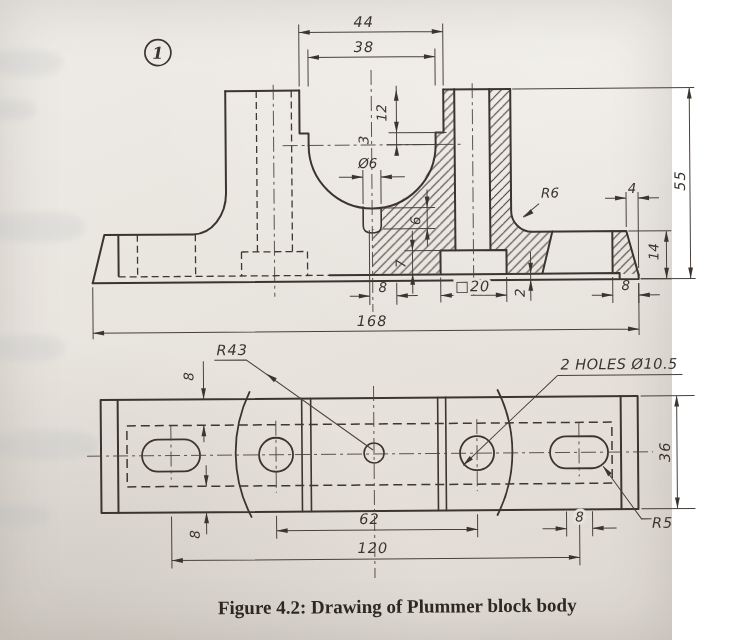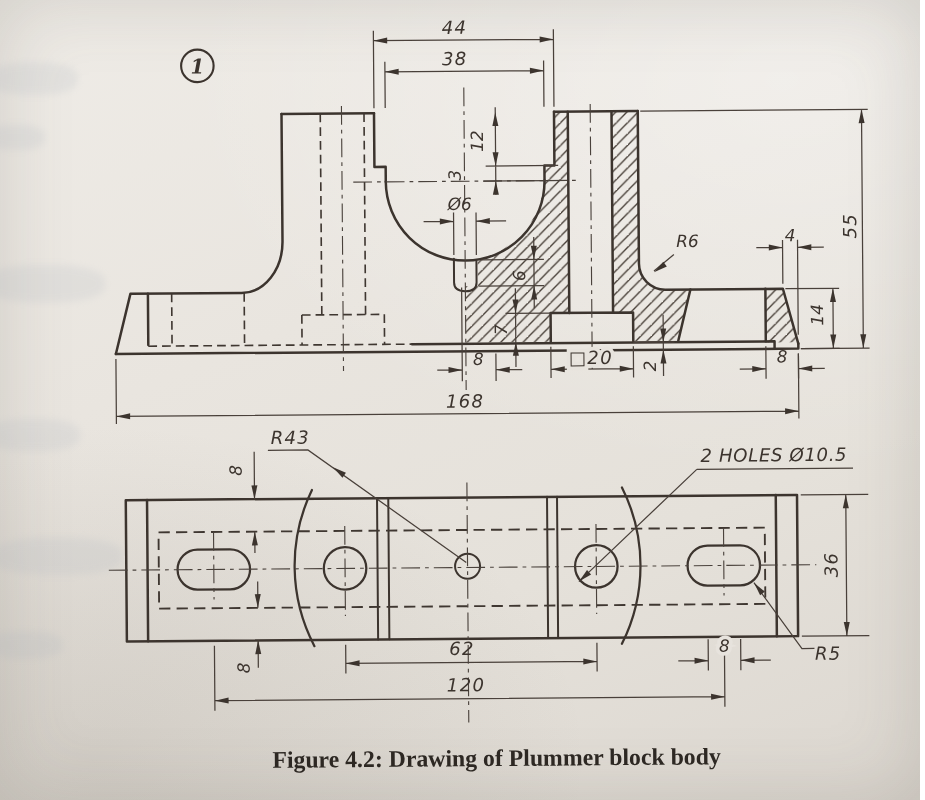--- a/index.html
+++ b/index.html
@@ -1,18 +1,18 @@
 <!DOCTYPE html>
 <html><head>
 <meta charset="utf-8">
 <style>
   html,body{margin:0;padding:0;}
   body{width:740px;height:640px;overflow:hidden;font-family:"DejaVu Sans",sans-serif;}
   .photo{
-    position:relative;width:736px;height:640px;
+    position:relative;width:672px;height:640px;
     background:
       radial-gradient(120% 90% at 85% 10%, rgba(255,255,255,.35), rgba(255,255,255,0) 55%),
       radial-gradient(90% 70% at 10% 95%, rgba(90,80,70,.14), rgba(90,80,70,0) 60%),
       linear-gradient(158deg,#efece7 0%, #e9e5df 38%, #e5e1da 68%, #dcd7d0 100%);
     box-shadow:inset 0 0 60px rgba(80,70,60,.18);
   }
   .smudge{position:absolute;filter:blur(3px);opacity:.16;background:#aab2bc;border-radius:40%;}
   svg{position:absolute;left:0;top:0;transform:rotate(-0.45deg);}
   .outline{stroke:#3c342e;stroke-width:2;fill:none;stroke-linecap:round;stroke-linejoin:round;}
   .thin{stroke:#49403a;stroke-width:1;fill:none;}

